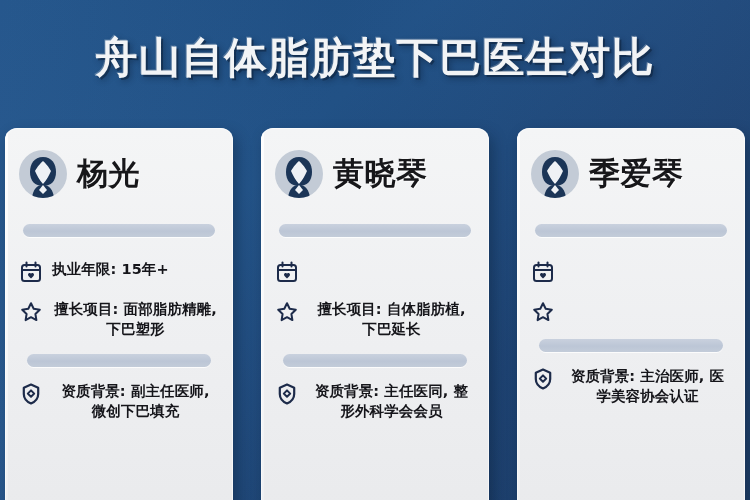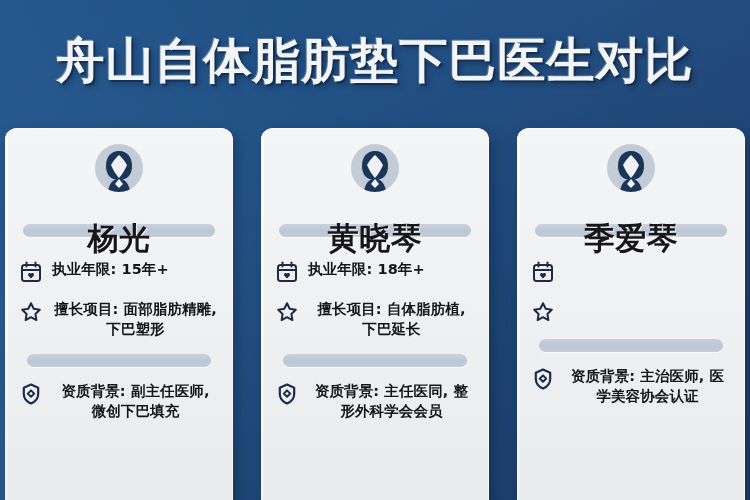--- a/index.html
+++ b/index.html
@@ -19,21 +19,21 @@
   }
 
   .title-wrap{
     position:absolute; left:0; right:0; top:34px;
     text-align:center; z-index:3;
   }
   .title{
     display:inline-block;
     font-family:"DejaVu Sans","Liberation Sans",sans-serif;
     font-weight:700;
-    font-size:48px;
+    font-size:42px;
     line-height:1.12;
     letter-spacing:1px;
     color:#f2f4f6;
     text-shadow:
        2px 2px 0 rgba(12,32,58,.55),
        3px 3px 6px rgba(8,24,46,.45),
       -1px -1px 0 rgba(255,255,255,.25);
     white-space:nowrap;
   }
 
@@ -50,21 +50,21 @@
        0 0 0 1px rgba(255,255,255,.55) inset,
        4px 6px 14px rgba(6,22,44,.35);
     padding:16px 14px 0 14px;
     overflow:hidden;
   }
   .card::before{ 
     content:""; position:absolute; left:0; top:0; bottom:0; width:3px;
     background:linear-gradient(180deg,rgba(255,255,255,.9),rgba(255,255,255,.2));
   }
 
-  .card-head{ display:flex; align-items:center; gap:26px; height:60px;flex-direction:column; }
+  .card-head{ display:flex; align-items:center; gap:10px; height:60px; }
   .avatar{ width:48px; height:48px; flex:0 0 48px; display:block; }
   .doctor-name{
     font-family:"DejaVu Sans","Liberation Sans",sans-serif;
     font-weight:700;
     font-size:31px;
     color:#17171a;
     letter-spacing:.5px;
     text-shadow:1px 1px 0 rgba(255,255,255,.7);
     white-space:nowrap;
   }
@@ -173,21 +173,20 @@
 
       <div class="rows">
         <div class="row">
           <svg class="ico" viewBox="0 0 24 24">
             <rect x="3" y="5" width="18" height="16" rx="2.5" fill="none" stroke="#1d2b4a" stroke-width="2"></rect>
             <line x1="3" y1="10" x2="21" y2="10" stroke="#1d2b4a" stroke-width="2"></line>
             <line x1="7.5" y1="2.5" x2="7.5" y2="6.5" stroke="#1d2b4a" stroke-width="2" stroke-linecap="round"></line>
             <line x1="16.5" y1="2.5" x2="16.5" y2="6.5" stroke="#1d2b4a" stroke-width="2" stroke-linecap="round"></line>
             <path d="M12 18.5c-2-1.6-3-2.6-3-3.9 0-1 .8-1.7 1.7-1.7.6 0 1 .3 1.3.7.3-.4.7-.7 1.3-.7.9 0 1.7.7 1.7 1.7 0 1.3-1 2.3-3 3.9z" fill="#1d2b4a"></path>
           </svg>
-          <div class="txt">执业年限: 18年+</div>
         </div>
 
         <div class="row">
           <svg class="ico" viewBox="0 0 24 24">
             <path d="M12 3.2l2.7 5.6 6.1.9-4.4 4.3 1 6.1-5.4-2.9-5.4 2.9 1-6.1L3.2 9.7l6.1-.9z" fill="none" stroke="#1d2b4a" stroke-width="2" stroke-linejoin="round"></path>
           </svg>
           <div class="txt">擅长项目: 自体脂肪植, 下巴延长</div>
         </div>
       </div>
 

